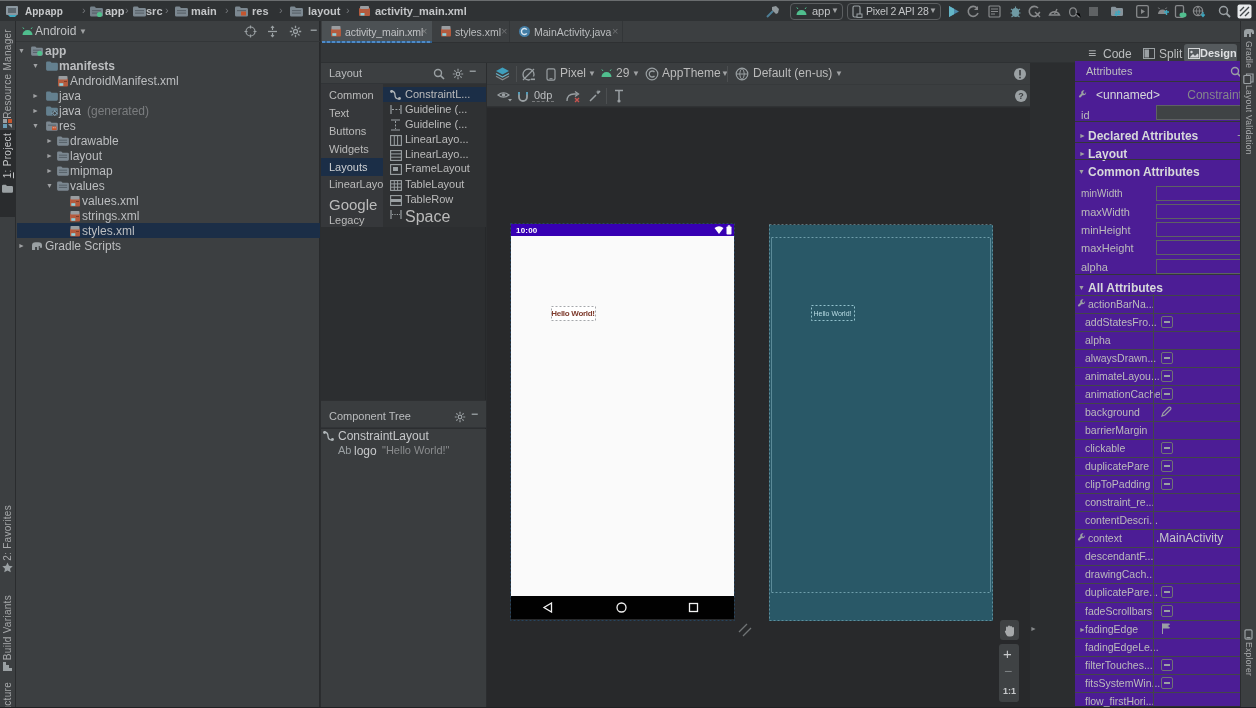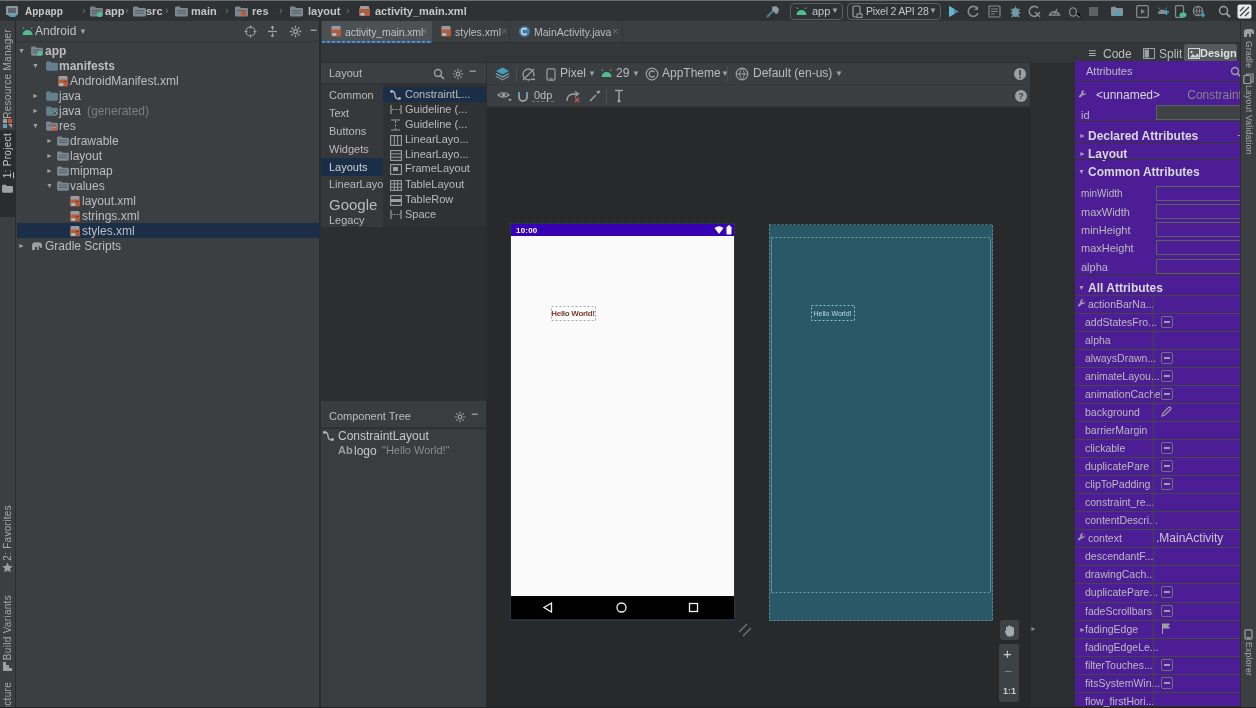--- a/index.html
+++ b/index.html
@@ -266,21 +266,21 @@
         <rect x="2" y="4" width="9" height="1.2" fill="#59636b"></rect>
         <rect x="2" y="6.5" width="9" height="1.2" fill="#59636b"></rect>
       </svg>
 <span class="abs" style="left:54px;top:136px;font-weight:normal">values</span>
 <svg class="abs" style="left:53px;top:152px" width="12" height="13" viewBox="0 0 12 13">
         <rect x="1" y="3.5" width="10" height="8" rx="1" fill="#b45b3e"></rect>
         <rect x="1.5" y="1" width="9" height="3.5" rx="0.8" fill="#9a9da0"></rect>
         <rect x="2.3" y="8.2" width="4" height="2.6" fill="#8fd0dc"></rect>
         <rect x="7" y="6" width="3" height="1" fill="#813c26"></rect>
       </svg>
-<span class="abs" style="left:66px;top:151px;font-weight:normal">layout.xml</span>
+<span class="abs" style="left:66px;top:151px;font-weight:normal">values.xml</span>
 <svg class="abs" style="left:53px;top:167px" width="12" height="13" viewBox="0 0 12 13">
         <rect x="1" y="3.5" width="10" height="8" rx="1" fill="#b45b3e"></rect>
         <rect x="1.5" y="1" width="9" height="3.5" rx="0.8" fill="#9a9da0"></rect>
         <rect x="2.3" y="8.2" width="4" height="2.6" fill="#8fd0dc"></rect>
         <rect x="7" y="6" width="3" height="1" fill="#813c26"></rect>
       </svg>
 <span class="abs" style="left:66px;top:166px;font-weight:normal">strings.xml</span>
 <div class="abs" style="left:1px;top:180px;width:303px;height:15px;background:#1b2e47"></div>
 <svg class="abs" style="left:53px;top:182px" width="12" height="13" viewBox="0 0 12 13">
         <rect x="1" y="3.5" width="10" height="8" rx="1" fill="#b45b3e"></rect>
@@ -405,38 +405,38 @@
 <span class="abs" style="left:84px;top:115px;font-size:11px">TableLayout</span>
 <svg class="abs" style="left:69px;top:132px" width="12" height="11" viewBox="0 0 12 11">
       <rect x="0.6" y="0.6" width="10.8" height="9.8" fill="none" stroke="#9aa0a3" stroke-width="1.1"></rect>
       <rect x="1" y="4" width="10" height="3" fill="#9aa0a3"></rect>
     </svg>
 <span class="abs" style="left:84px;top:130px;font-size:11px">TableRow</span>
 <svg class="abs" style="left:69px;top:147px" width="12" height="9" viewBox="0 0 12 9">
       <path d="M1 0 V9 M11 0 V9" stroke="#9aa0a3" stroke-width="1.2"></path>
       <path d="M2 4.5 h8" stroke="#9aa0a3" stroke-width="1" stroke-dasharray="1.2 1.2"></path>
     </svg>
-<span class="abs" style="left:84px;top:145px;font-size:11px">Space</span>
+<span class="abs" style="left:84px;top:145px;font-size:16px">Space</span>
 <div class="abs" style="left:0;top:337px;width:165px;height:1px;background:#2e3032"></div>
 <div class="abs" style="left:0;top:338px;width:165px;height:27px;background:#3a3d3f;border-bottom:1px solid #313437">
 <span class="abs" style="left:8px;top:9px;font-size:11px;color:#bbbdbf">Component Tree</span>
 <svg class="abs" style="left:133px;top:10px" width="12" height="12" viewBox="0 0 12 12">
         <circle cx="6" cy="6" r="1.8" fill="none" stroke="#9aa0a3" stroke-width="1.2"></circle>
         <path d="M6 0.8 v2 M6 9.2 v2 M0.8 6 h2 M9.2 6 h2 M2.3 2.3 l1.4 1.4 M8.3 8.3 l1.4 1.4 M9.7 2.3 L8.3 3.7 M3.7 8.3 L2.3 9.7" stroke="#9aa0a3" stroke-width="1.2"></path>
       </svg>
 <span class="abs" style="left:150px;top:6px;color:#9aa0a3;font-weight:bold">−</span>
 </div>
 <div class="abs" style="left:0;top:366px;width:165px;height:279px;background:#3a3d3f"></div>
 <svg class="abs" style="left:2px;top:368px" width="11" height="10" viewBox="0 0 11 10">
       <path d="M1 1 q4 0 4 4 q0 4 4 4" fill="none" stroke="#b0b6b9" stroke-width="1.3"></path>
       <circle cx="1.5" cy="1.5" r="1.4" fill="#b0b6b9"></circle>
       <circle cx="9.5" cy="8.5" r="1.4" fill="#b0b6b9"></circle>
     </svg>
 <span class="abs" style="left:17px;top:366px;color:#c6c8ca">ConstraintLayout</span>
-<span class="abs" style="left:17px;top:381px;color:#9aa0a3;font-size:11px;font-weight:bold">Ab</span>
+<span class="abs" style="left:17px;top:381px;color:#9aa0a3;font-size:11px;font-weight:normal">Ab</span>
 <span class="abs" style="left:33px;top:381px;color:#c6c8ca">logo</span>
 <span class="abs" style="left:61px;top:381px;color:#8a8c8e;font-size:11px">"Hello World!"</span>
 </div>
 <div id="dtoolbar1" class="abs">
 <svg class="abs" style="left:8px;top:4px" width="15" height="14" viewBox="0 0 15 14">
       <path d="M7.5 0.5 L14 4 7.5 7.5 1 4 z" fill="#3f9fbd"></path>
       <path d="M1 6.5 L7.5 10 14 6.5" fill="none" stroke="#6ab2c6" stroke-width="1.2"></path>
       <path d="M1 9.3 L7.5 12.8 14 9.3" fill="none" stroke="#87898b" stroke-width="1.2"></path>
     </svg>
 <div class="abs" style="left:29px;top:3px;width:1px;height:16px;background:#4c4f51"></div>

